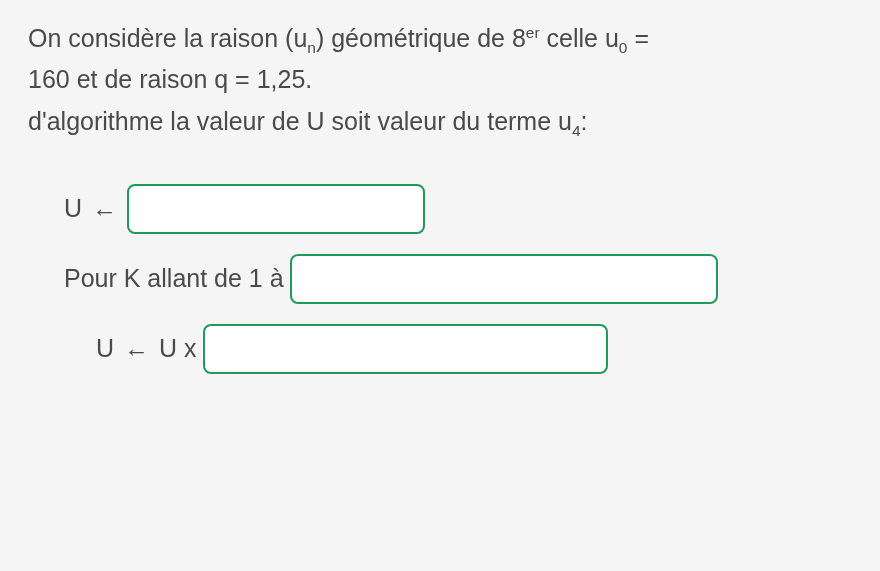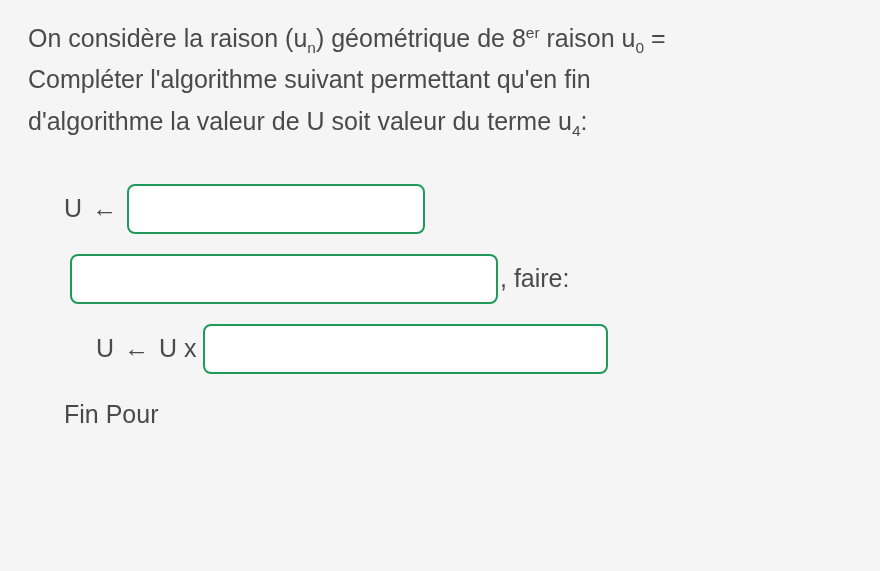--- a/index.html
+++ b/index.html
@@ -67,49 +67,46 @@
     display: inline-block;
     width: 6px;
   }
 </style>
 </head>
 <body>
 
 <div class="container">
   <div class="question">
     <p>
-      <span>On considère la raison (u</span><sub>n</sub><span>) géométrique de 8</span><sup>er</sup><span> raison u</span><sub>0</sub><span> =</span>
+      <span>On considère la raison (u</span><sub>n</sub><span>) géométrique de 8</span><sup>er</sup><span> celle u</span><sub>0</sub><span> =</span>
     </p>
-    <p>Compléter l'algorithme suivant permettant qu'en fin</p>
+    <p>160 et de raison q = 1,25.</p>
     <p>
       <span>d'algorithme la valeur de U soit valeur du terme u</span><sub>4</sub><span>:</span>
     </p>
   </div>
 
   <div class="algo">
 
     <div class="algo-line indent">
       <span>U</span>
       <span class="gap"></span>
       <span class="arrow">←</span>
       <span class="blank b1"></span>
     </div>
 
     <div class="algo-line indent">
+      <span>Pour K allant de 1 à</span>
       <span class="blank b2"></span>
-      <span>, faire:</span>
     </div>
 
     <div class="algo-line indent2">
       <span>U</span>
       <span class="gap"></span>
       <span class="arrow">←</span>
       <span class="gap"></span>
       <span>U x</span>
       <span class="blank b3"></span>
     </div>
 
-    <div class="algo-line indent">
-      <span>Fin Pour</span>
-    </div>
 
   </div>
 </div>
 
 </body></html>

